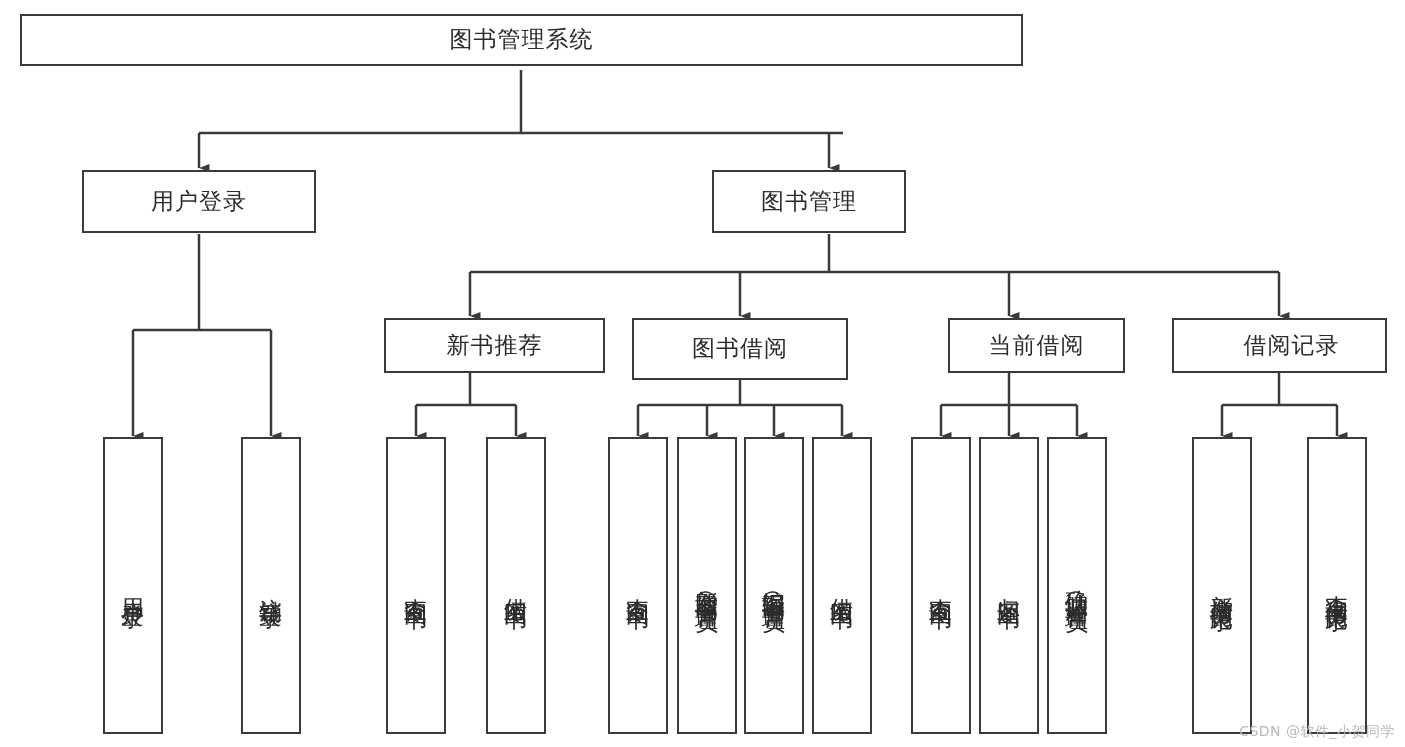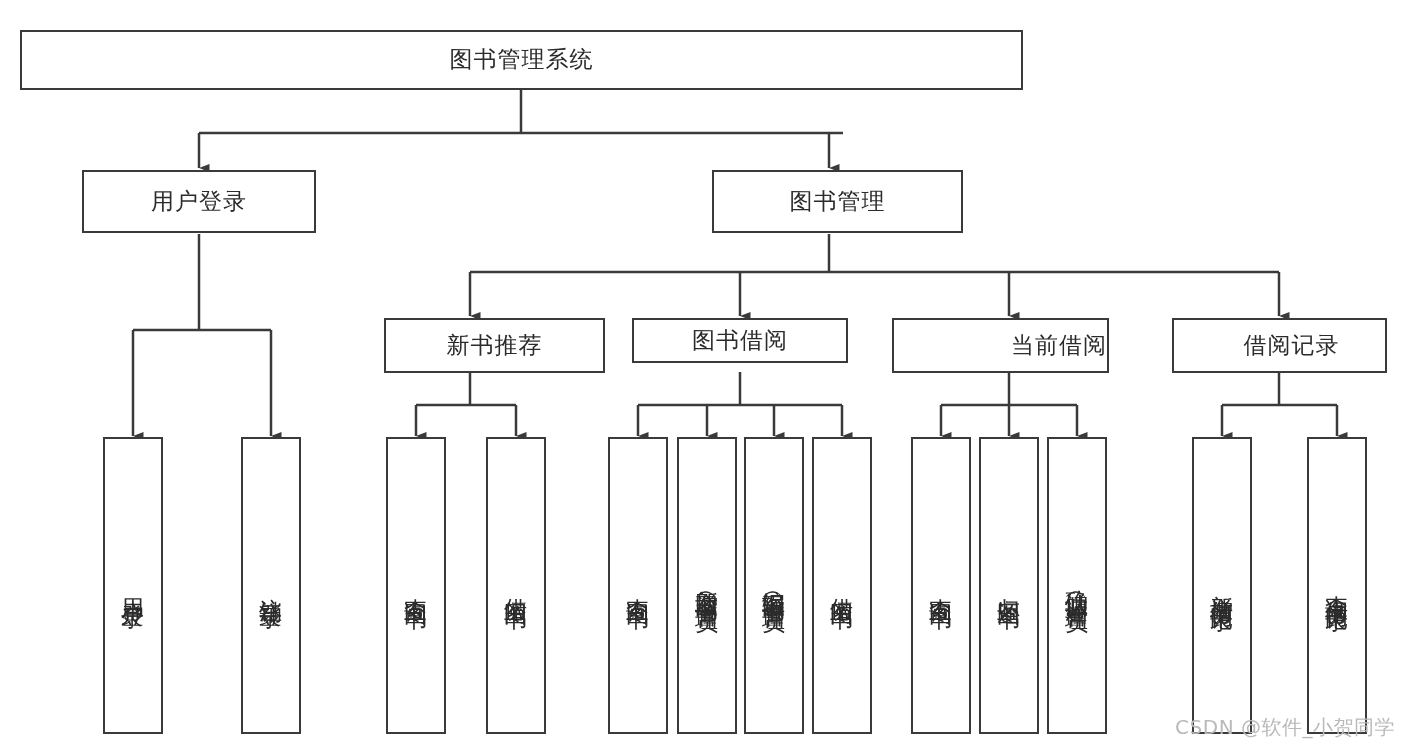--- a/index.html
+++ b/index.html
@@ -59,21 +59,21 @@
     white-space: nowrap;
   }
   .node.horiz .lbl {
     display: block;
     white-space: nowrap;
   }
   #watermark {
     position: absolute;
     right: 10px;
     bottom: 6px;
-    font-size: 20px;
+    font-size: 14px;
     color: #b9b9b9;
     letter-spacing: 0.5px;
     z-index: 5;
     white-space: nowrap;
   }
 </style>
 </head>
 <body>
 
 <div id="canvas">
@@ -121,38 +121,38 @@
       <path d="M1009,405 L1009,436" marker-end="url(#arrow)"></path>
       <path d="M1077,405 L1077,436" marker-end="url(#arrow)"></path>
 
       <path d="M1279,372 L1279,405"></path>
       <path d="M1222,405 L1337,405"></path>
       <path d="M1222,405 L1222,436" marker-end="url(#arrow)"></path>
       <path d="M1337,405 L1337,436" marker-end="url(#arrow)"></path>
     </g>
   </svg>
 
-  <div class="node horiz" style="left:20px; top:30px; width:1003px; height:60px;text-align:right;">
+  <div class="node horiz" style="left:20px; top:14px; width:1003px; height:52px;text-align:right;">
     <span class="lbl">图书管理系统</span>
   </div>
 
   <div class="node horiz" style="left:82px; top:170px; width:234px; height:63px;">
     <span class="lbl">用户登录</span>
   </div>
-  <div class="node horiz" style="left:712px; top:170px; width:251px; height:63px;">
+  <div class="node horiz" style="left:712px; top:170px; width:194px; height:63px;">
     <span class="lbl">图书管理</span>
   </div>
 
   <div class="node horiz" style="left:360px; top:318px; width:221px; height:55px;margin-left:24px;">
     <span class="lbl">新书推荐</span>
   </div>
-  <div class="node horiz" style="left:632px; top:318px; width:216px; height:45px;">
+  <div class="node horiz" style="left:632px; top:318px; width:216px; height:62px;">
     <span class="lbl">图书借阅</span>
   </div>
-  <div class="node horiz" style="left:892px; top:318px; width:217px; height:55px;justify-content:flex-end;">
+  <div class="node horiz" style="left:948px; top:318px; width:177px; height:55px;">
     <span class="lbl">当前借阅</span>
   </div>
   <div class="node horiz" style="left:1172px; top:318px; width:215px; height:55px;padding-left:24px;">
     <span class="lbl">借阅记录</span>
   </div>
 
   <div class="node vert" style="left:103px; top:437px; width:60px; height:297px;">
     <span class="lbl">用户登录</span>
   </div>
   <div class="node vert" style="left:241px; top:437px; width:60px; height:297px;">

